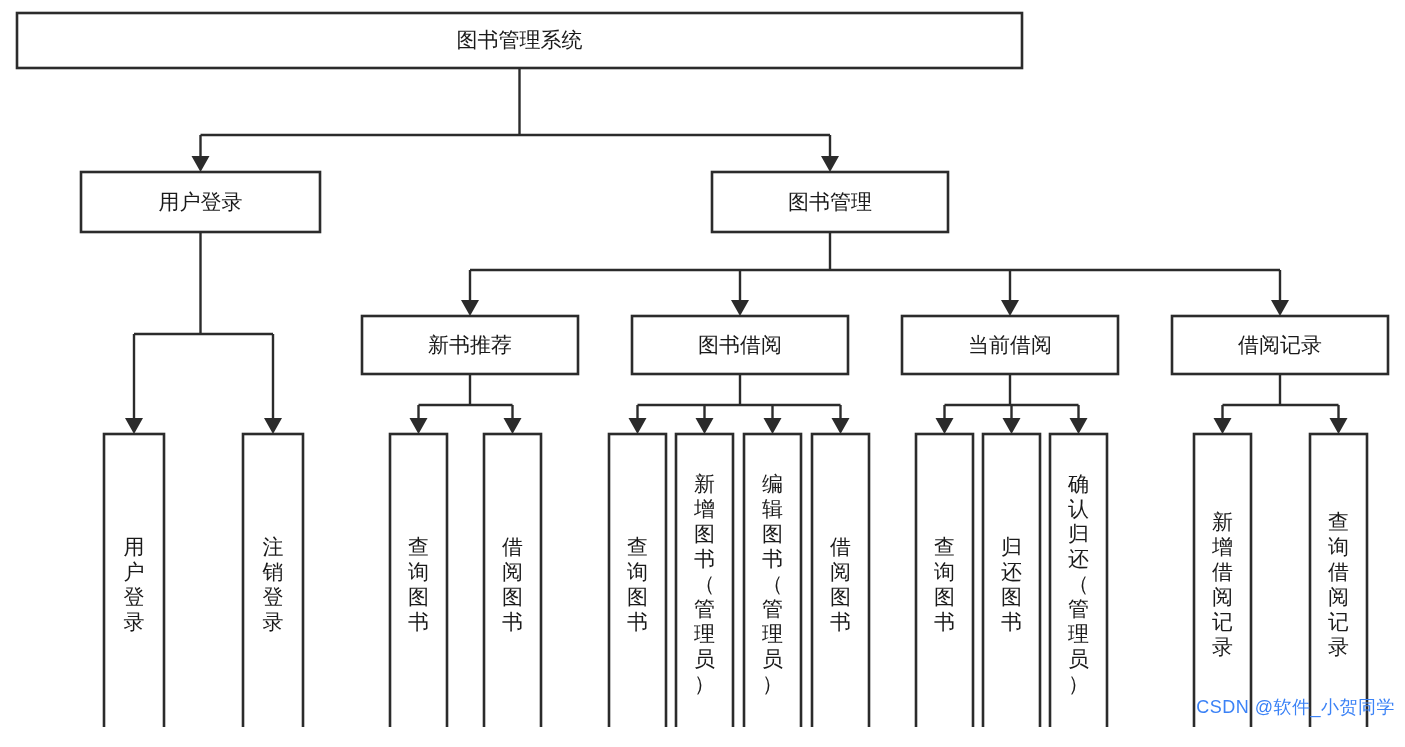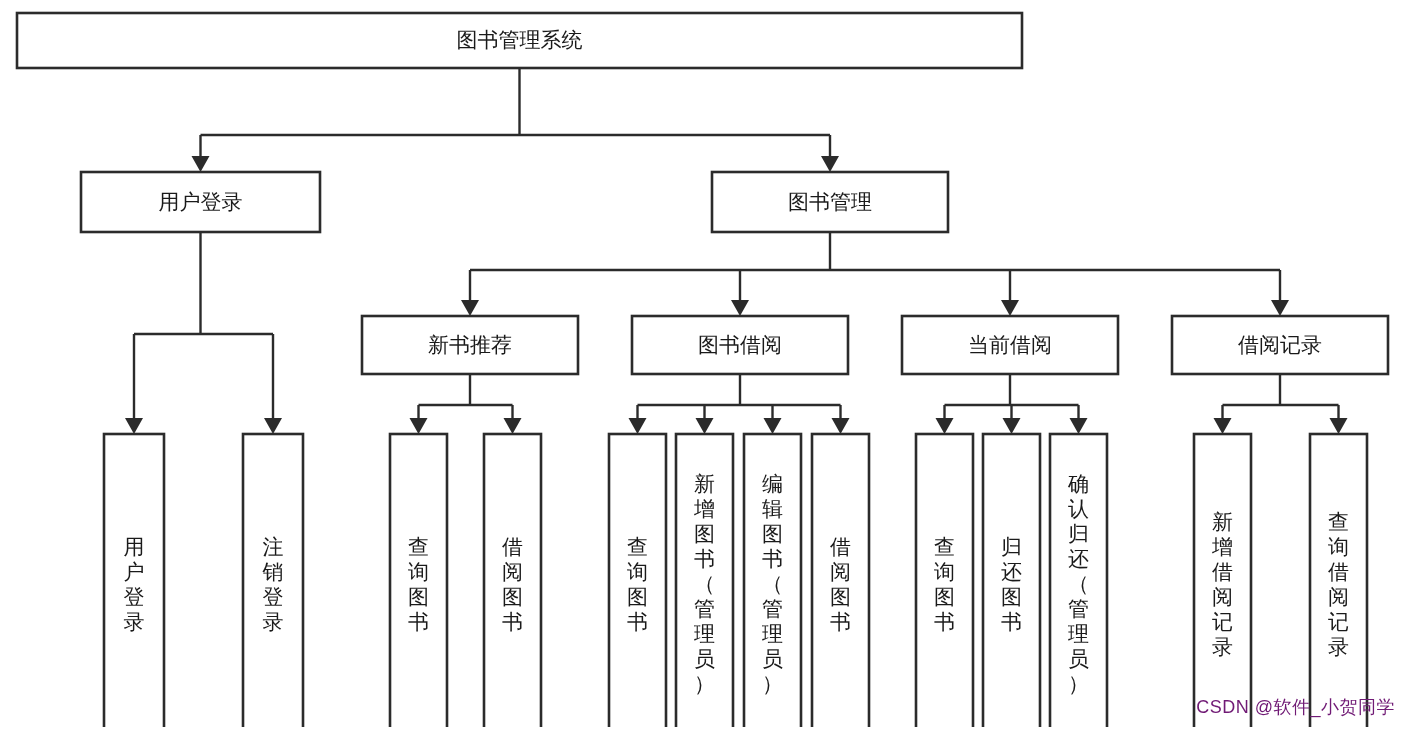--- a/index.html
+++ b/index.html
@@ -52,21 +52,21 @@
     font-family: "Liberation Sans", "DejaVu Sans", sans-serif;
     font-size: 21px;
     text-anchor: middle;
   }
   .watermark-text {
     position: absolute;
     right: 10px;
     bottom: 8px;
     font-family: "Liberation Sans", "DejaVu Sans", sans-serif;
     font-size: 18px;
-    color: #701a75;
+    color: #3b82f6;
     white-space: nowrap;
     letter-spacing: 0.5px;
     pointer-events: none;
   }
 </style>
 </head>
 <body>
 
 <div id="diagram-root">
   <svg id="tree-svg" viewBox="0 0 1405 747">

